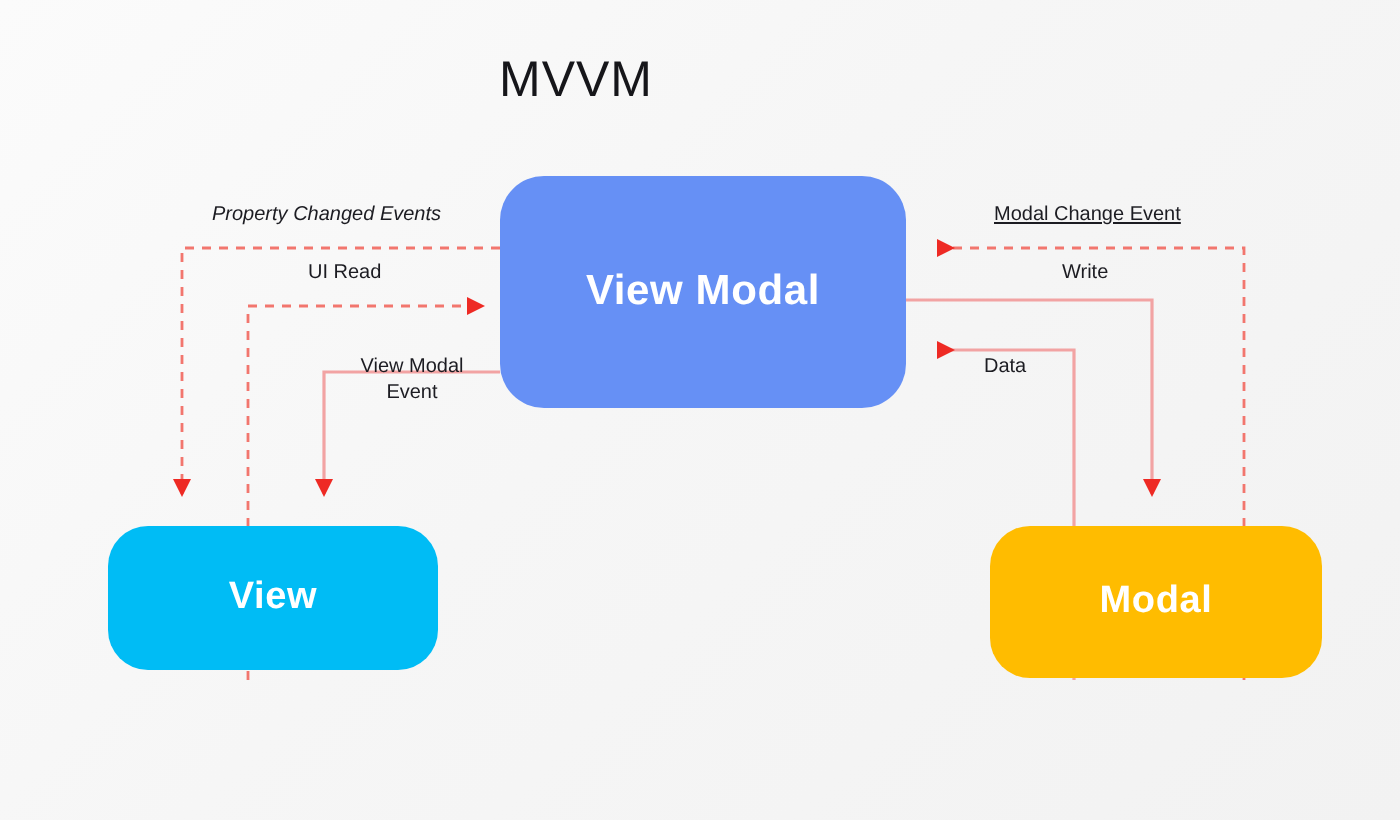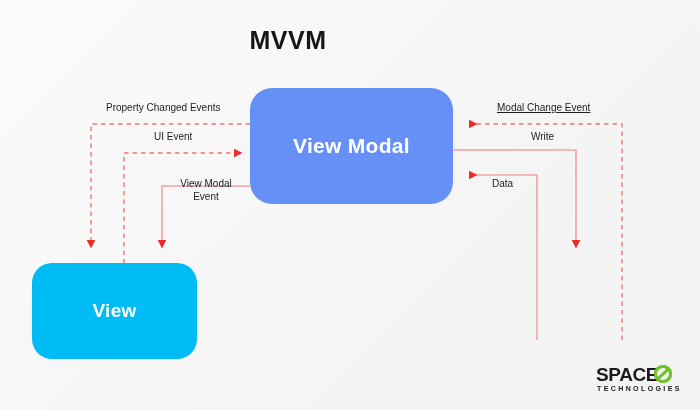--- a/index.html
+++ b/index.html
@@ -18,21 +18,21 @@
   }
 
   
   #title {
     position: absolute;
     left: 0;
     top: 26px;
     width: 576px;
     text-align: center;
     font-size: 25px;
-    font-weight: bold;
+    font-weight: normal;
     letter-spacing: 0.5px;
     color: #16161a;
   }
 
   
   .node {
     position: absolute;
     display: flex;
     align-items: center;
     justify-content: center;
@@ -44,24 +44,24 @@
     left: 250px;
     top: 88px;
     width: 203px;
     height: 116px;
     background: #6690f5;
     border-radius: 22px;
     font-size: 21px;
     letter-spacing: 0.3px;
   }
   #node-view {
-    left: 32px;
+    left: 54px;
     top: 263px;
     width: 165px;
-    height: 96px;
+    height: 72px;
     background: #00bcf5;
     border-radius: 20px;
     font-size: 19px;
     letter-spacing: 0.3px;
   }
   #node-modal {
     left: 495px;
     top: 263px;
     width: 166px;
     height: 76px;
@@ -72,21 +72,21 @@
   }
 
   
   .edge-label {
     position: absolute;
     font-size: 10px;
     color: #1c1c22;
     white-space: nowrap;
     line-height: 1.25;
   }
-  #lbl-property-changed { left: 106px; top: 102px; }
+  #lbl-property-changed { left: 106px; top: 102px; font-style: italic; }
   #lbl-ui-event        { left: 154px; top: 131px; }
   #lbl-view-modal-data { left: 170px; top: 178px; width: 72px; text-align: center; }
   #lbl-modal-change    { left: 497px; top: 102px; text-decoration: underline; }
   #lbl-write           { left: 501px; top: 131px; margin-left: 30px; }
   #lbl-read            { left: 492px; top: 178px; }
 
   
   #wires {
     position: absolute;
     left: 0;
@@ -159,38 +159,33 @@
 
     <path d="M537,340 L537,175 L470,175" fill="none" stroke="#f2a3a3" stroke-width="1.6" marker-end="url(#ah-red-left)"></path>
   </svg>
 
   <div class="node" id="node-viewmodal">
     <span>View Modal</span>
   </div>
   <div class="node" id="node-view">
     <span>View</span>
   </div>
+  <div class="node" id="node-modal">
+    <span>Modal</span>
+  </div>
 
   <div class="edge-label" id="lbl-property-changed">Property Changed Events</div>
 
-  <div class="edge-label" id="lbl-ui-event">UI Event</div>
+  <div class="edge-label" id="lbl-ui-event">UI Read</div>
 
   <div class="edge-label" id="lbl-view-modal-data">
     <div>View Modal</div>
     <div>Event</div>
   </div>
 
   <div class="edge-label" id="lbl-modal-change">Modal Change Event</div>
 
   <div class="edge-label" id="lbl-write">Write</div>
 
   <div class="edge-label" id="lbl-read">Data</div>
 
-  <div id="logo">
-    <div id="logo-word">SPACE</div>
-    <svg id="logo-mark" width="18" height="18" viewBox="0 0 18 18" xmlns="http://www.w3.org/2000/svg">
-      <circle cx="9" cy="9" r="7.6" fill="none" stroke="#72c02c" stroke-width="3.2"></circle>
-      <line x1="4.0" y1="13.6" x2="14.0" y2="4.4" stroke="#72c02c" stroke-width="3.0" stroke-linecap="butt"></line>
-    </svg>
-    <div id="logo-sub">TECHNOLOGIES</div>
-  </div>
 
 </div>
 
 </body></html>

